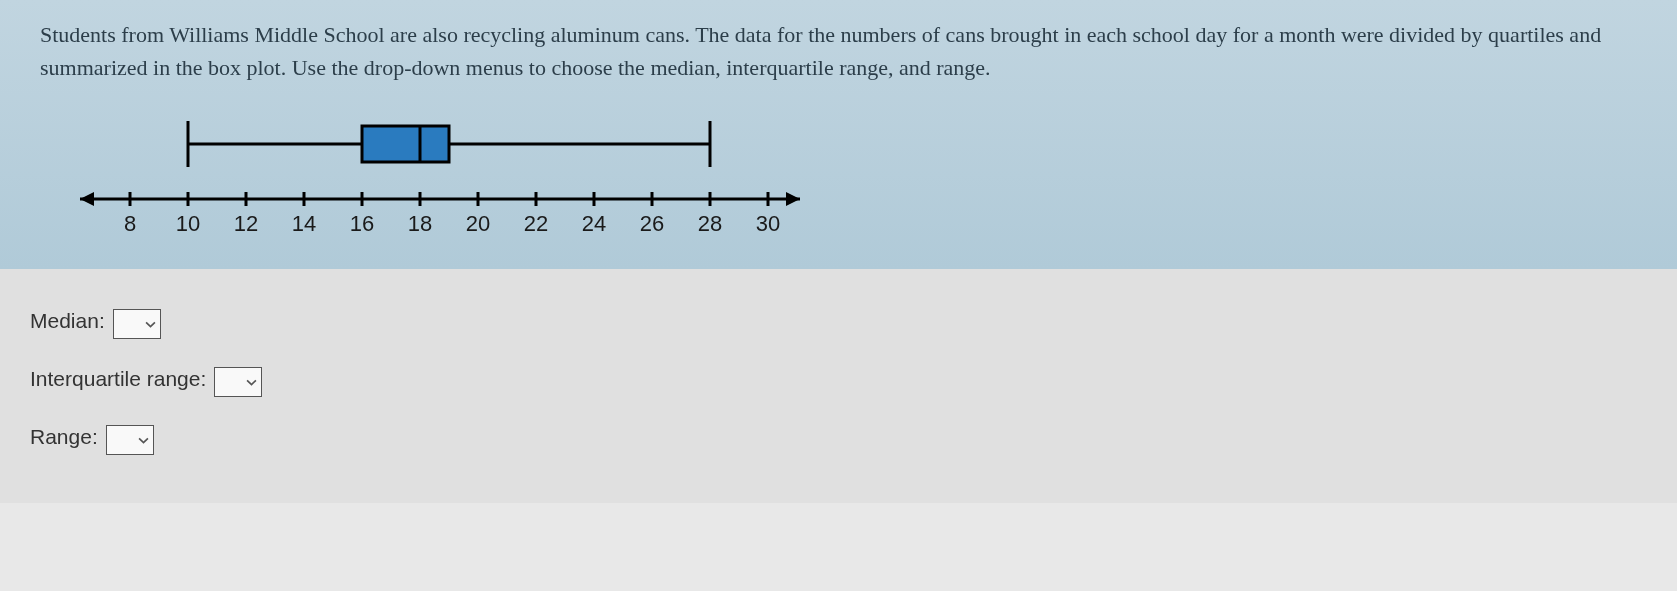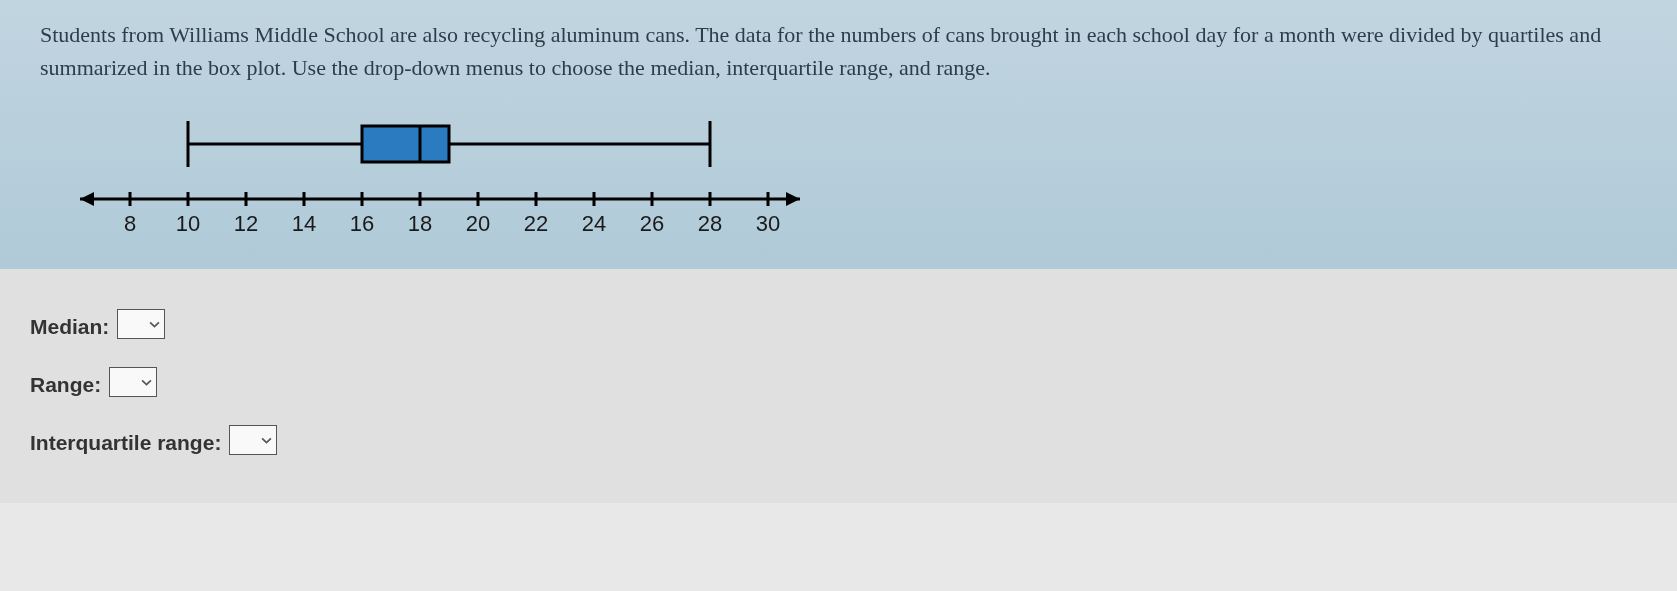--- a/index.html
+++ b/index.html
@@ -31,25 +31,24 @@
     .boxplot-svg {
       width: 750px;
       height: 130px;
     }
     .answer-section {
       background: #e0e0e0;
       padding: 40px 30px 20px 30px;
     }
     .answer-row {
       display: flex;
-      align-items: flex-end;
+      align-items: flex-start;
       margin-bottom: 28px;
       font-size: 21px;
       color: #333;
-      font-weight: bold;
     }
     .answer-label {
       margin-right: 8px;
     }
     .dropdown {
       border: 1px solid #555;
       background: #f9f9f9;
       height: 30px;
       min-width: 48px;
       padding: 0 4px;
@@ -135,28 +134,28 @@
 <div class="answer-section">
   <div class="answer-row">
     <span class="answer-label">Median:</span>
     <div class="dropdown">
       <svg viewBox="0 0 10 10">
           <polyline points="1,3 5,7 9,3" fill="none" stroke="#555" stroke-width="1.5"></polyline>
         </svg>
     </div>
   </div>
   <div class="answer-row">
-    <span class="answer-label">Range:</span>
+    <span class="answer-label">Interquartile range:</span>
     <div class="dropdown">
       <svg viewBox="0 0 10 10">
           <polyline points="1,3 5,7 9,3" fill="none" stroke="#555" stroke-width="1.5"></polyline>
         </svg>
     </div>
   </div>
   <div class="answer-row">
-    <span class="answer-label">Interquartile range:</span>
+    <span class="answer-label">Range:</span>
     <div class="dropdown">
       <svg viewBox="0 0 10 10">
           <polyline points="1,3 5,7 9,3" fill="none" stroke="#555" stroke-width="1.5"></polyline>
         </svg>
     </div>
   </div>
 </div>
 
 </body></html>

